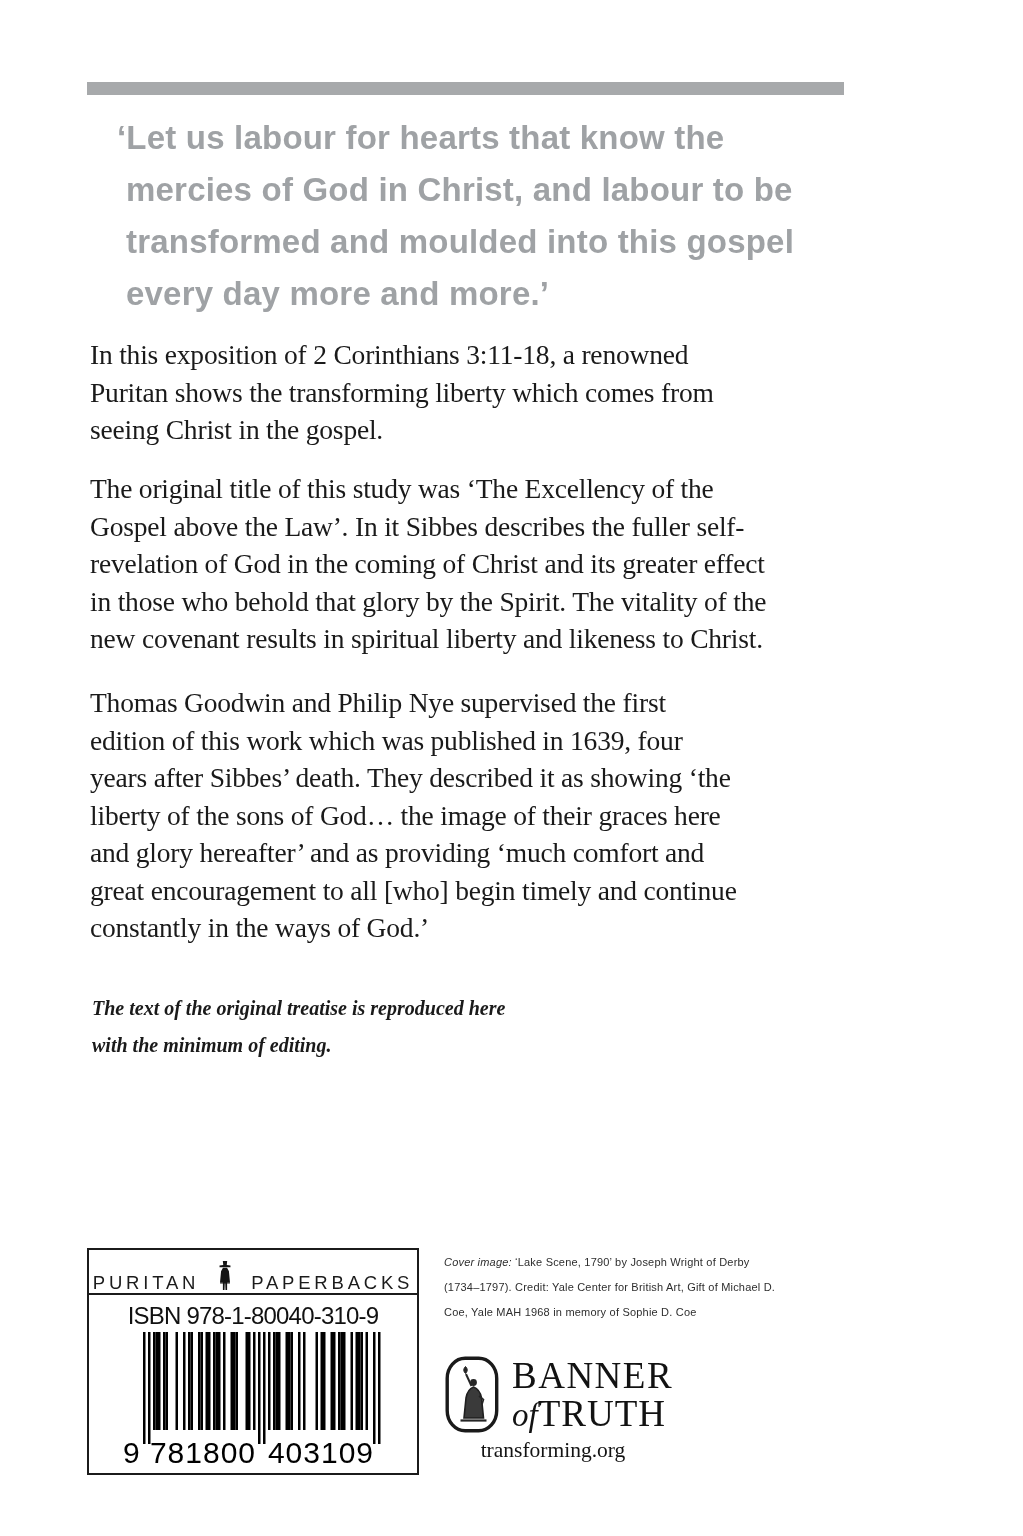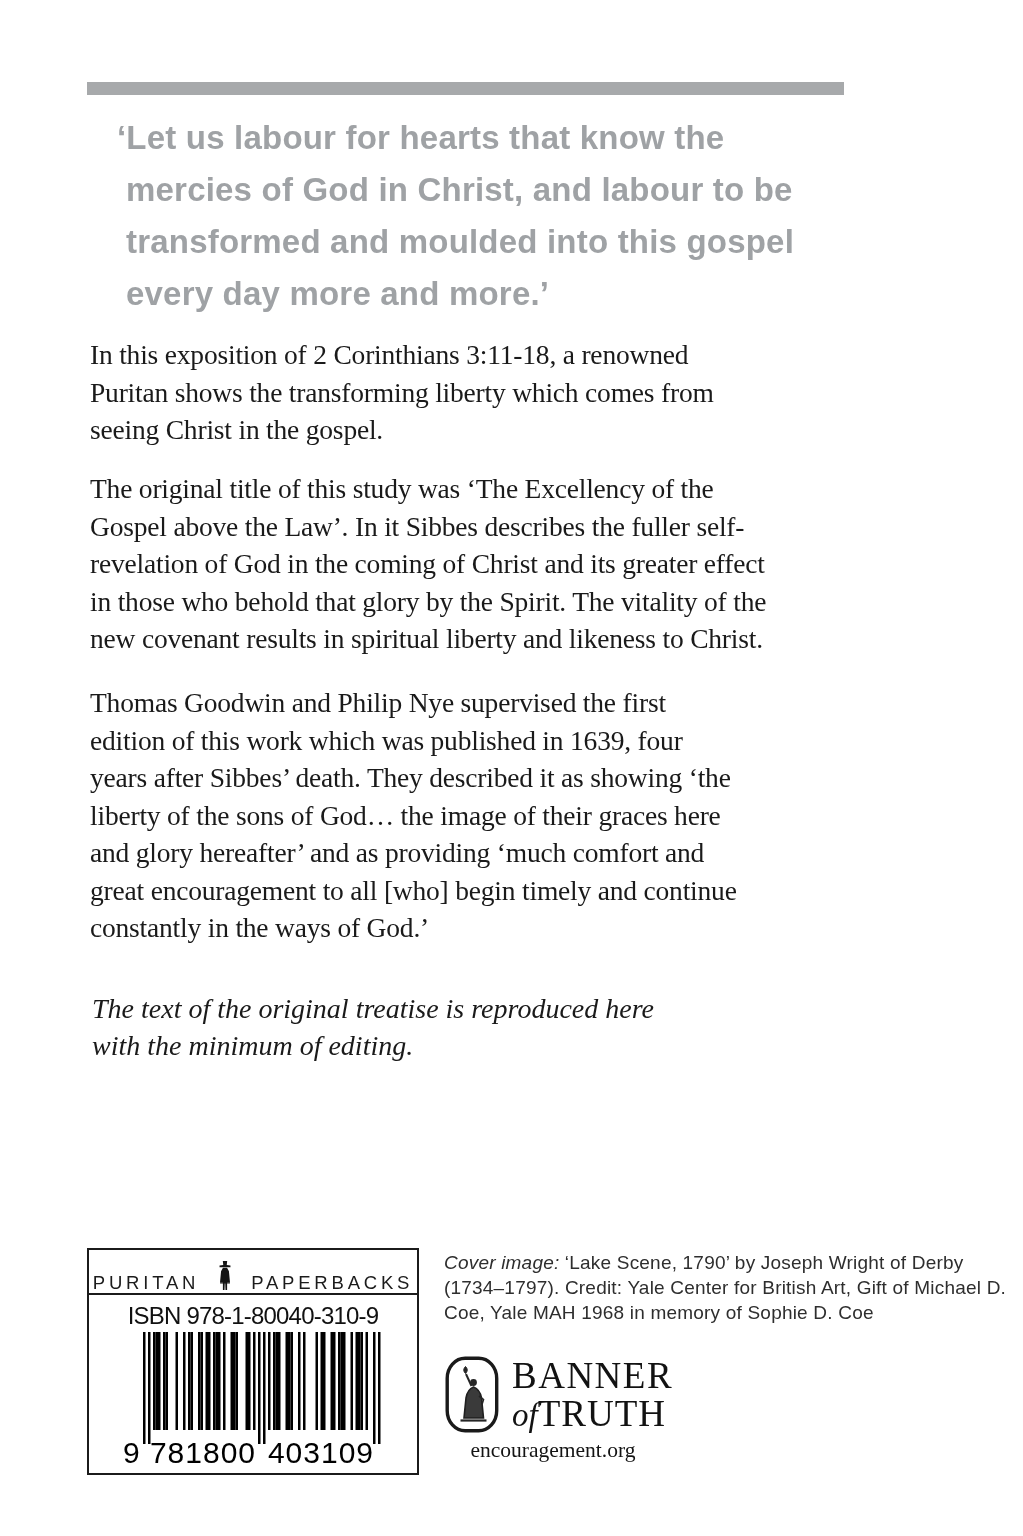--- a/index.html
+++ b/index.html
@@ -20,22 +20,22 @@
   }
   
   .para{
     left:90px;font-size:27.5px;line-height:37.5px;letter-spacing:-.2px;
     color:#1a1a1a;white-space:pre;
   }
   #para-1{top:336px;}
   #para-2{top:470px;}
   #para-3{top:684px;}
   #editorial-note{
-    left:92px;top:990px;font-style:italic;font-size:28px;line-height:37px;
-    color:#1a1a1a;white-space:pre;letter-spacing:0;
+    left:92px;top:990px;font-style:italic;font-size:20px;line-height:37px;
+    color:#1a1a1a;white-space:pre;letter-spacing:0;font-weight:bold;
   }
   
   #imprint-box{
     left:87px;top:1248px;width:328px;height:223px;
     border:2px solid #1b1b1b;background:#fff;
   }
   #imprint-header{
     position:absolute;left:0;top:0;width:100%;height:43px;
     border-bottom:2px solid #1b1b1b;
     display:flex;align-items:flex-end;justify-content:center;gap:17px;
@@ -45,21 +45,21 @@
   #imprint-header span{transform:translateY(1px);}
   #isbn-label{
     position:absolute;left:0;top:52px;width:100%;text-align:center;
     font-family:"Liberation Sans",sans-serif;font-size:24px;
     letter-spacing:-.8px;color:#111;
   }
   #barcode{position:absolute;left:32px;top:82px;}
   
   #cover-credit{
     left:444px;top:1250px;
-    font-family:"Liberation Sans",sans-serif;font-size:19px;
+    font-family:"Liberation Sans",sans-serif;font-size:11px;
     line-height:25px;letter-spacing:.2px;color:#2e2e2e;white-space:pre;
   }
   #cover-credit .ital{font-style:italic;}
   
   #publisher-emblem{left:445px;top:1356px;}
   #publisher-wordmark{
     left:512px;top:1356px;color:#121212;
     font-family:"Liberation Serif",serif;
   }
   #publisher-line1{font-size:37px;line-height:39px;letter-spacing:1.5px;}
@@ -188,15 +188,15 @@
       <path d="M34 40 l4.5 3.5 l-1.5 5" stroke-width="1.6"></path>
       <path d="M15.5 64.5 L41.5 64.5" stroke-width="2.2"></path>
     </g>
   </svg>
 
   <div id="publisher-wordmark" class="abs">
     <div id="publisher-line1">BANNER</div>
     <div id="publisher-line2"><span class="of">of</span><span>TRUTH</span></div>
   </div>
 
-  <div id="publisher-website" class="abs">encouragement.org</div>
+  <div id="publisher-website" class="abs">transforming.org</div>
 
 </div>
 
 </body></html>

